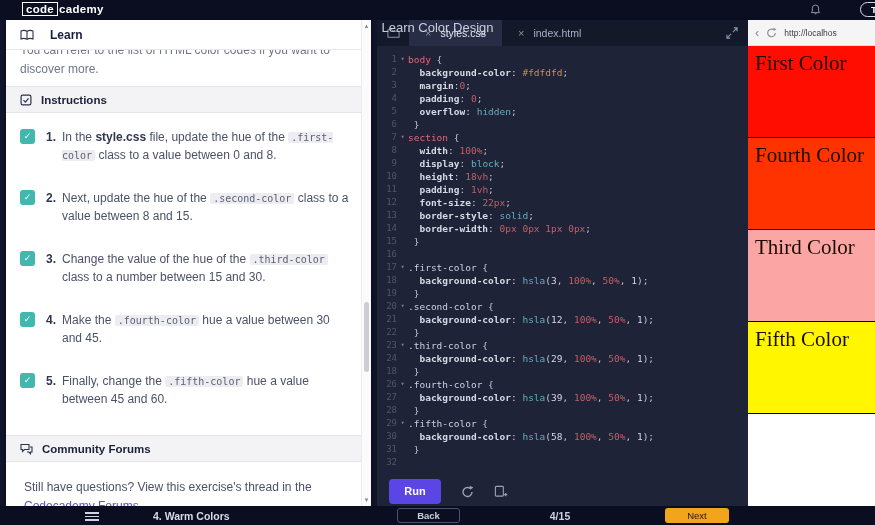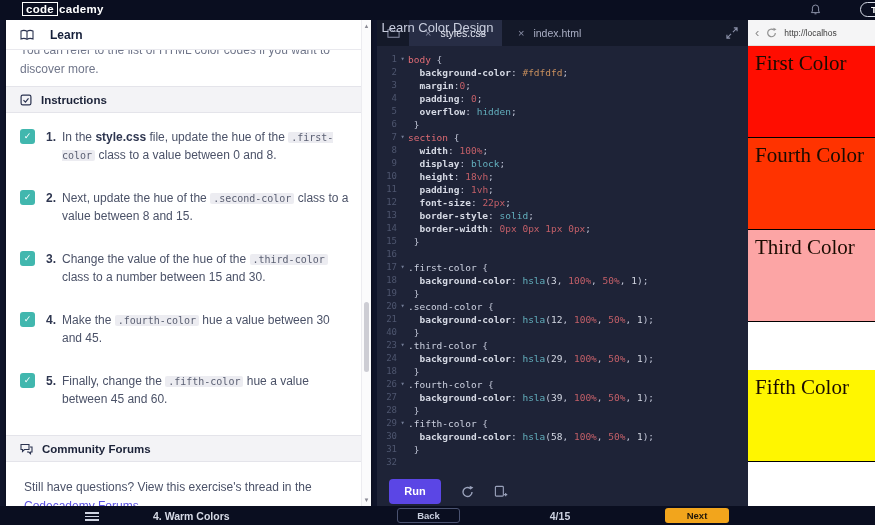--- a/index.html
+++ b/index.html
@@ -70,21 +70,21 @@
   
   .ftr { position:absolute; left:0; top:506px; width:875px; height:19px; background:#0a0e20; z-index:5; }
   .hamb { position:absolute; left:85px; top:6px; width:14px; cursor:pointer; }
   .hamb span { display:block; height:1.5px; background:#cfd4e2; margin-bottom:2px; }
   .lesson-label { position:absolute; left:153px; top:4px; font-size:10.5px; font-weight:bold; color:#d6dae6; }
   .back-btn { position:absolute; left:397px; top:2px; width:63px; height:15px; background:transparent;
     border:1px solid #4a5270; border-radius:3px; color:#c9cede; font-size:9.5px; font-weight:bold;
     font-family:"Liberation Sans", sans-serif; line-height:11px; cursor:pointer; }
   .progress { position:absolute; left:540px; top:4px; width:40px; text-align:center; font-size:10.5px; font-weight:bold; color:#ccd1e0; }
   .next-btn { position:absolute; left:665px; top:2px; width:64px; height:15px; background:#f2a51c; border:none;
-    border-radius:3px; color:#22180a; font-size:9.5px; font-weight:bold; font-family:"Liberation Sans", sans-serif; cursor:pointer; }
+    border-radius:3px; color:#22180a; font-size:9.5px; font-weight:normal; font-family:"Liberation Sans", sans-serif; cursor:pointer; }
   svg { display:block; }
 </style>
 </head>
 <body>
 
 <div class="app">
 
   <div class="hdr">
     <div class="logo"><span class="logo-code">code</span><span>cademy</span></div>
     <div class="hdr-title">Learn Color Design</div>
@@ -204,21 +204,21 @@
         <div class="cl"><span class="ln">12</span><span class="fold"></span><span class="tk-prop">  font-size</span><span class="tk-pun">: </span><span class="tk-val">22px</span><span class="tk-pun">;</span></div>
         <div class="cl"><span class="ln">13</span><span class="fold"></span><span class="tk-prop">  border-style</span><span class="tk-pun">: </span><span class="tk-kw">solid</span><span class="tk-pun">;</span></div>
         <div class="cl"><span class="ln">14</span><span class="fold"></span><span class="tk-prop">  border-width</span><span class="tk-pun">: </span><span class="tk-val">0px 0px 1px 0px</span><span class="tk-pun">;</span></div>
         <div class="cl"><span class="ln">15</span><span class="fold"></span><span class="tk-pun"> }</span></div>
         <div class="cl"><span class="ln">16</span><span class="fold"></span></div>
         <div class="cl"><span class="ln">17</span><span class="fold">▾</span><span class="tk-cls">.first-color</span><span class="tk-pun"> {</span></div>
         <div class="cl"><span class="ln">18</span><span class="fold"></span><span class="tk-prop">  background-color</span><span class="tk-pun">: </span><span class="tk-fn">hsla</span><span class="tk-pun">(</span><span class="tk-num">3</span><span class="tk-pun">, </span><span class="tk-val">100%</span><span class="tk-pun">, </span><span class="tk-val">50%</span><span class="tk-pun">, </span><span class="tk-num">1</span><span class="tk-pun">);</span></div>
         <div class="cl"><span class="ln">19</span><span class="fold"></span><span class="tk-pun"> }</span></div>
         <div class="cl"><span class="ln">20</span><span class="fold">▾</span><span class="tk-cls">.second-color</span><span class="tk-pun"> {</span></div>
         <div class="cl"><span class="ln">21</span><span class="fold"></span><span class="tk-prop">  background-color</span><span class="tk-pun">: </span><span class="tk-fn">hsla</span><span class="tk-pun">(</span><span class="tk-num">12</span><span class="tk-pun">, </span><span class="tk-val">100%</span><span class="tk-pun">, </span><span class="tk-val">50%</span><span class="tk-pun">, </span><span class="tk-num">1</span><span class="tk-pun">);</span></div>
-        <div class="cl"><span class="ln">40</span><span class="fold"></span><span class="tk-pun"> }</span></div>
+        <div class="cl"><span class="ln">22</span><span class="fold"></span><span class="tk-pun"> }</span></div>
         <div class="cl"><span class="ln">23</span><span class="fold">▾</span><span class="tk-cls">.third-color</span><span class="tk-pun"> {</span></div>
         <div class="cl"><span class="ln">24</span><span class="fold"></span><span class="tk-prop">  background-color</span><span class="tk-pun">: </span><span class="tk-fn">hsla</span><span class="tk-pun">(</span><span class="tk-num">29</span><span class="tk-pun">, </span><span class="tk-val">100%</span><span class="tk-pun">, </span><span class="tk-val">50%</span><span class="tk-pun">, </span><span class="tk-num">1</span><span class="tk-pun">);</span></div>
         <div class="cl"><span class="ln">18</span><span class="fold"></span><span class="tk-pun"> }</span></div>
         <div class="cl"><span class="ln">26</span><span class="fold">▾</span><span class="tk-cls">.fourth-color</span><span class="tk-pun"> {</span></div>
         <div class="cl"><span class="ln">27</span><span class="fold"></span><span class="tk-prop">  background-color</span><span class="tk-pun">: </span><span class="tk-fn">hsla</span><span class="tk-pun">(</span><span class="tk-num">39</span><span class="tk-pun">, </span><span class="tk-val">100%</span><span class="tk-pun">, </span><span class="tk-val">50%</span><span class="tk-pun">, </span><span class="tk-num">1</span><span class="tk-pun">);</span></div>
         <div class="cl"><span class="ln">28</span><span class="fold"></span><span class="tk-pun"> }</span></div>
         <div class="cl"><span class="ln">29</span><span class="fold">▾</span><span class="tk-cls">.fifth-color</span><span class="tk-pun"> {</span></div>
         <div class="cl"><span class="ln">30</span><span class="fold"></span><span class="tk-prop">  background-color</span><span class="tk-pun">: </span><span class="tk-fn">hsla</span><span class="tk-pun">(</span><span class="tk-num">58</span><span class="tk-pun">, </span><span class="tk-val">100%</span><span class="tk-pun">, </span><span class="tk-val">50%</span><span class="tk-pun">, </span><span class="tk-num">1</span><span class="tk-pun">);</span></div>
         <div class="cl"><span class="ln">31</span><span class="fold"></span><span class="tk-pun"> }</span></div>
         <div class="cl"><span class="ln">32</span><span class="fold"></span></div>
@@ -248,21 +248,21 @@
             <path d="M11 7A4.5 4.5 0 1 1 9.2 3.4" fill="none" stroke="currentColor" stroke-width="1.4"></path>
             <polygon points="8.6,0.8 12.4,2.6 9.2,4.8" fill="currentColor"></polygon>
           </svg>
       </span>
       <span class="url-text">http://localhos</span>
     </div>
     <div id="sections">
         <div class="color-sec" style="background: rgb(255, 13, 0);"><span>First Color</span></div>
         <div class="color-sec" style="background: rgb(255, 51, 0);"><span>Fourth Color</span></div>
         <div class="color-sec" style="background: #fca5a5;"><span>Third Color</span></div>
-        <div class="color-sec" style="background: rgb(255, 246, 0); margin-top: 48px;"><span>Fifth Color</span></div>
+        <div class="color-sec" style="background: rgb(255, 246, 0);"><span>Fifth Color</span></div>
       </div>
   </section>
 
   <div class="ftr">
     <span class="hamb">
         <span></span>
         <span></span>
         <span></span>
       </span>
     <span class="lesson-label">4. Warm Colors</span>

